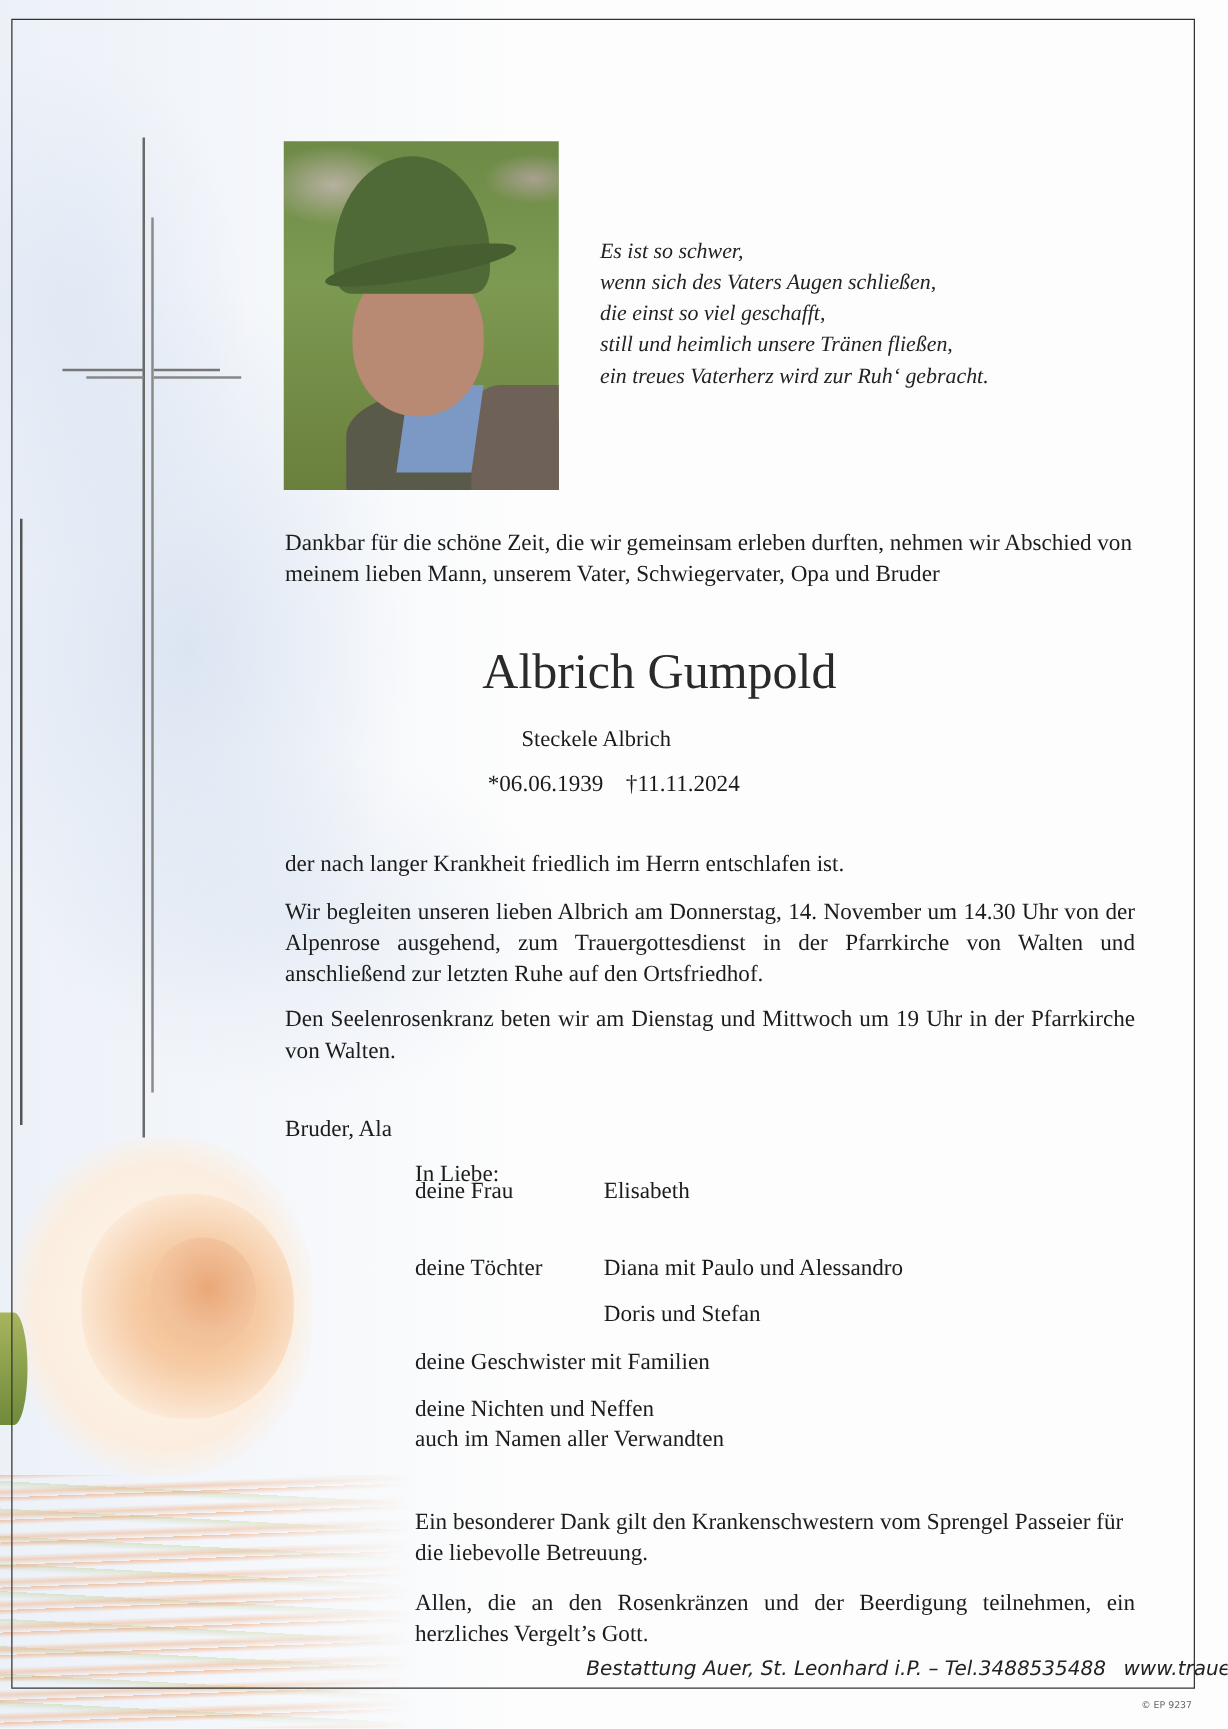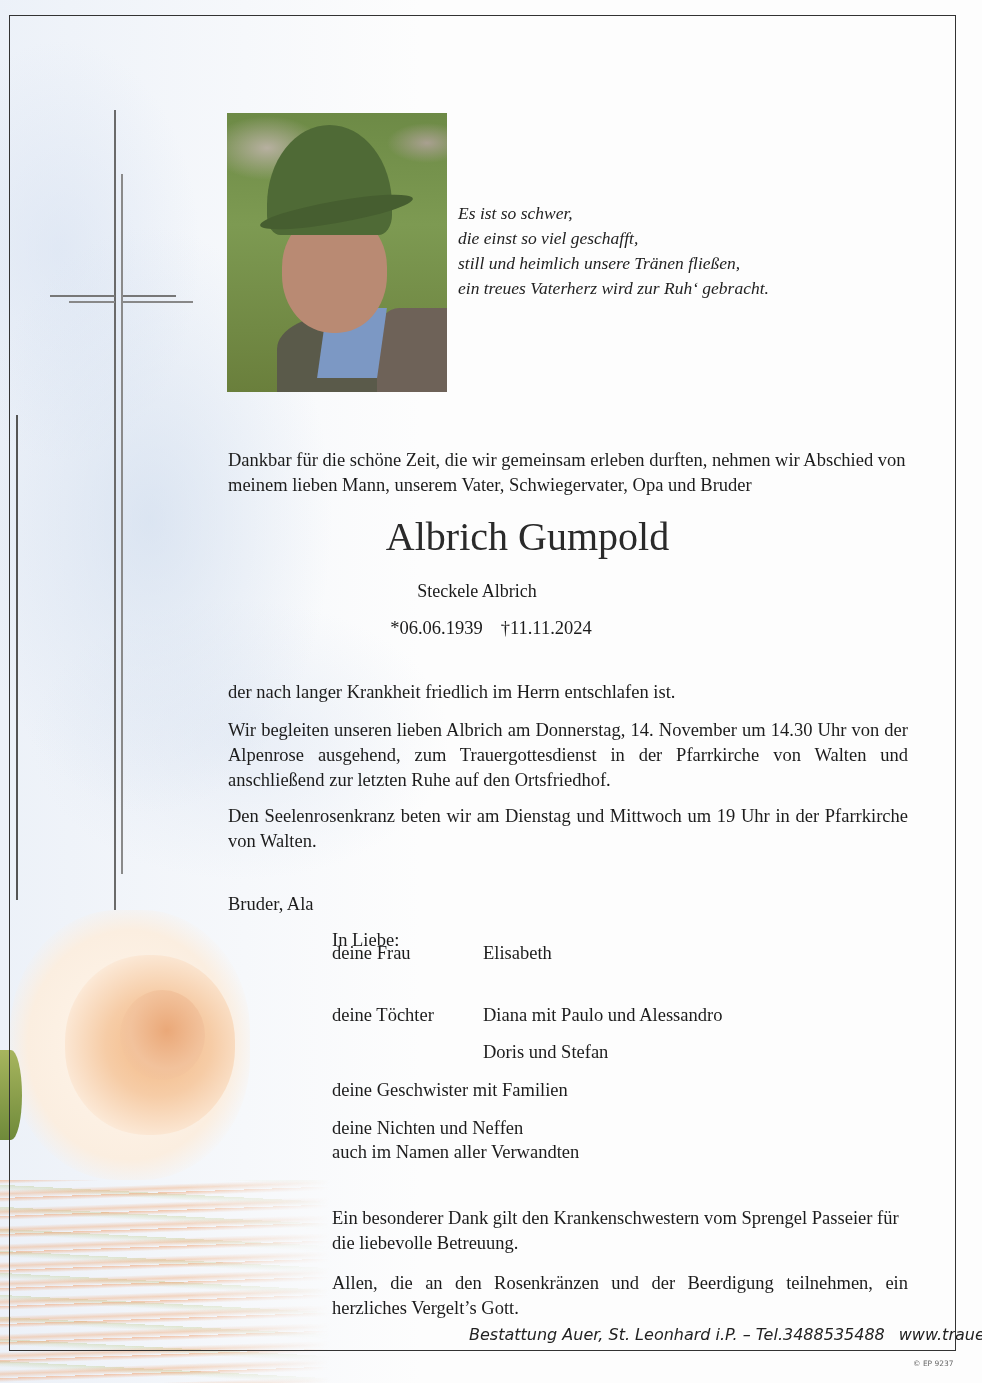--- a/index.html
+++ b/index.html
@@ -28,27 +28,27 @@
       radial-gradient(ellipse 50px 25px at 200px 30px, #a9a090 0%, rgba(169,160,144,0) 80%),
       linear-gradient(180deg, #6d8a46 0%, #7d9a52 40%, #6a7f3c 100%); }
   .hat { position:absolute; left:40px; top:12px; width:125px; height:110px; background:#4f6a36; border-radius:55% 55% 12% 12% / 80% 80% 20% 20%; }
   .hat-brim { position:absolute; left:32px; top:88px; width:155px; height:22px; background:#465e30; border-radius:50%; transform:rotate(-10deg); }
   .face { position:absolute; left:55px; top:100px; width:105px; height:120px; background:#b98a73; border-radius:45% 45% 48% 48%; }
   .shirt { position:absolute; left:95px; top:195px; width:60px; height:70px; background:#7c98c4; transform:skewX(-8deg); }
   .jacket { position:absolute; left:50px; top:200px; width:175px; height:90px; background:#5a5a4a; border-radius:40% 40% 0 0; }
   .jacket-r { position:absolute; left:150px; top:195px; width:75px; height:90px; background:#6e6258; border-radius:30% 0 0 0; }
 
   
-  .poem { position:absolute; left:458px; top:188px; font-style:italic; font-size:17.5px; line-height:25px; color:#222;margin-top:13px; }
+  .poem { position:absolute; left:480px; top:188px; font-style:italic; font-size:17.5px; line-height:25px; color:#222; }
   .poem div { white-space:nowrap; }
 
   .text { position:absolute; font-size:18.5px; line-height:25px; color:#1c1c1c; }
   .justify { text-align:justify; text-align-last:left; }
 
-  .intro { left:228px; top:448px; width:690px; }
+  .intro { left:228px; top:423px; width:690px; }
   .name { position:absolute; left:0; width:982px; top:513px; text-align:center; font-size:40px; color:#2a2a2a; padding-left:73px; box-sizing:border-box; }
   .nick { position:absolute; left:0; width:804px; top:581px; text-align:center; font-size:18px; padding-left:150px; box-sizing:border-box; }
   .dates { position:absolute; left:0; width:982px; top:618px; text-align:center; font-size:18.5px; box-sizing:border-box; word-spacing:4px; }
   .dates span + span { margin-left:18px; }
 
   .p1 { left:228px; top:680px; width:680px; }
   .p2 { left:228px; top:718px; width:680px; }
   .p3 { left:228px; top:804px; width:680px; }
   .place { left:228px; top:892px; }
 
@@ -105,20 +105,21 @@
   <div class="jacket"></div>
   <div class="jacket-r"></div>
   <div class="shirt"></div>
   <div class="face"></div>
   <div class="hat"></div>
   <div class="hat-brim"></div>
 </div>
 
 <div class="poem">
   <div>Es ist so schwer,</div>
+  <div>wenn sich des Vaters Augen schließen,</div>
   <div>die einst so viel geschafft,</div>
   <div>still und heimlich unsere Tränen fließen,</div>
   <div>ein treues Vaterherz wird zur Ruh‘ gebracht.</div>
 </div>
 
 <div class="text intro">Dankbar für die schöne Zeit, die wir gemeinsam erleben durften, nehmen wir Abschied von meinem lieben Mann, unserem Vater, Schwiegervater, Opa und Bruder</div>
 
 <div class="name">Albrich Gumpold</div>
 <div class="nick">Steckele Albrich</div>
 <div class="dates">

